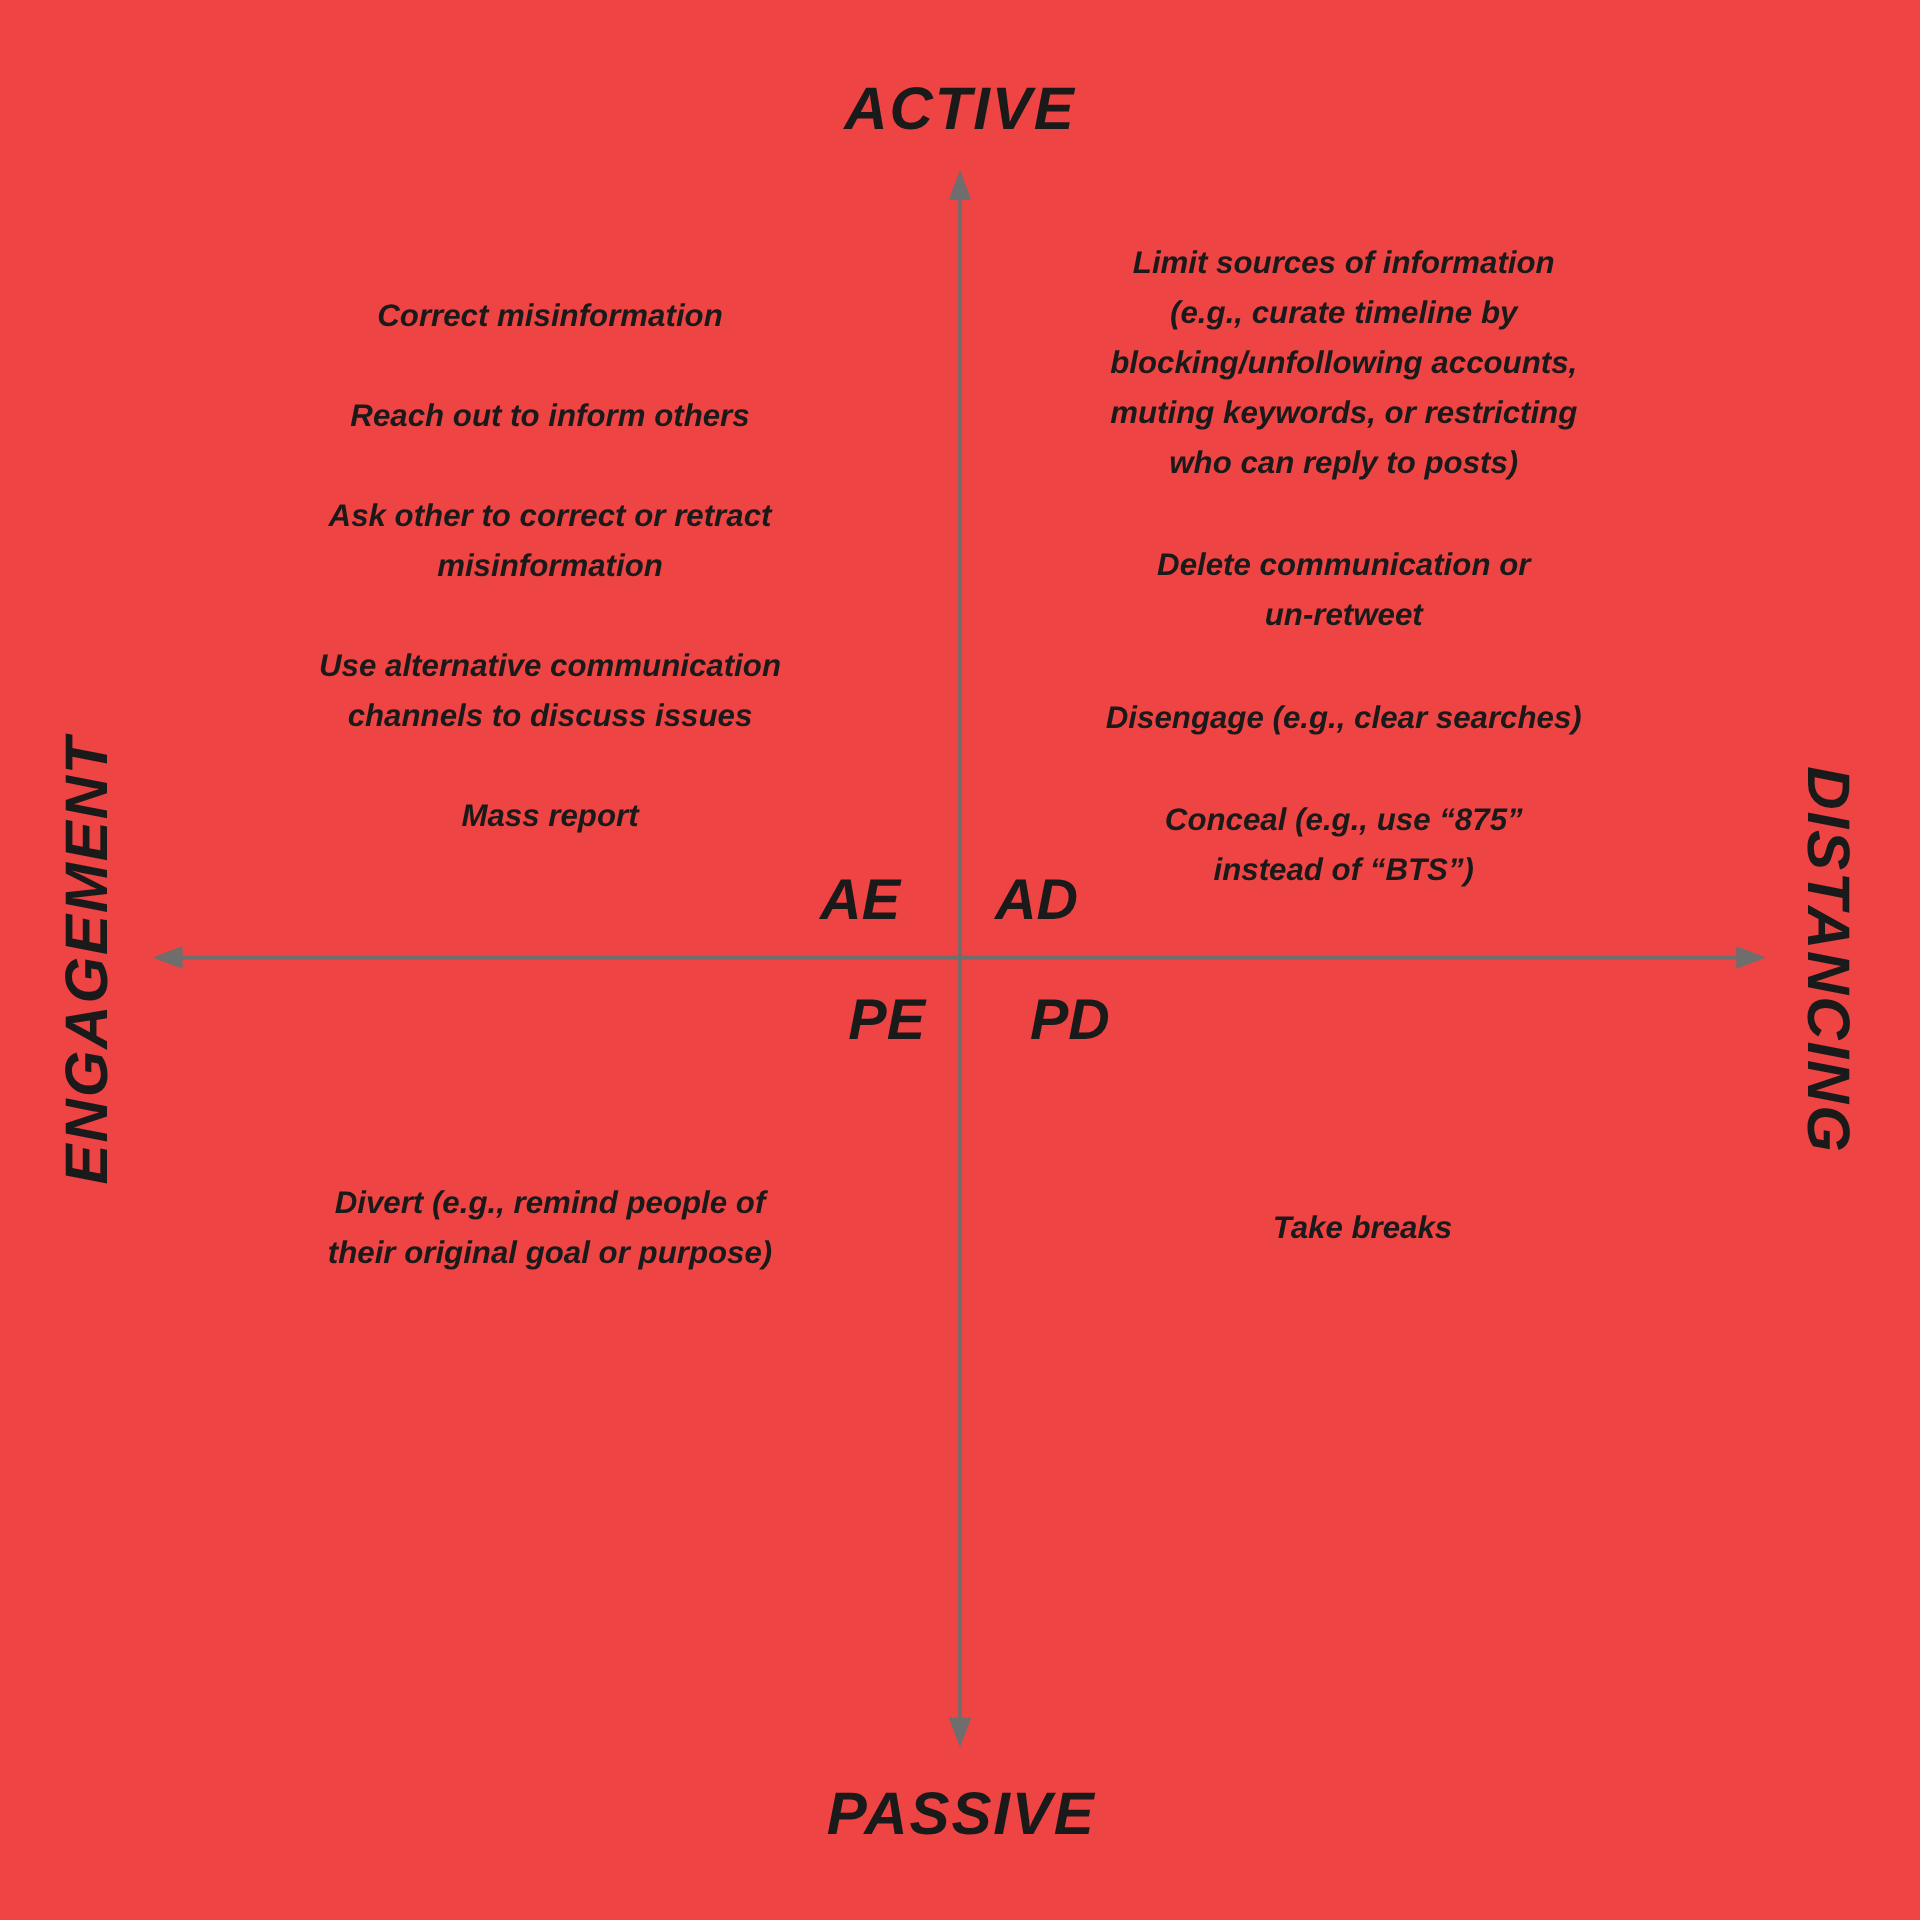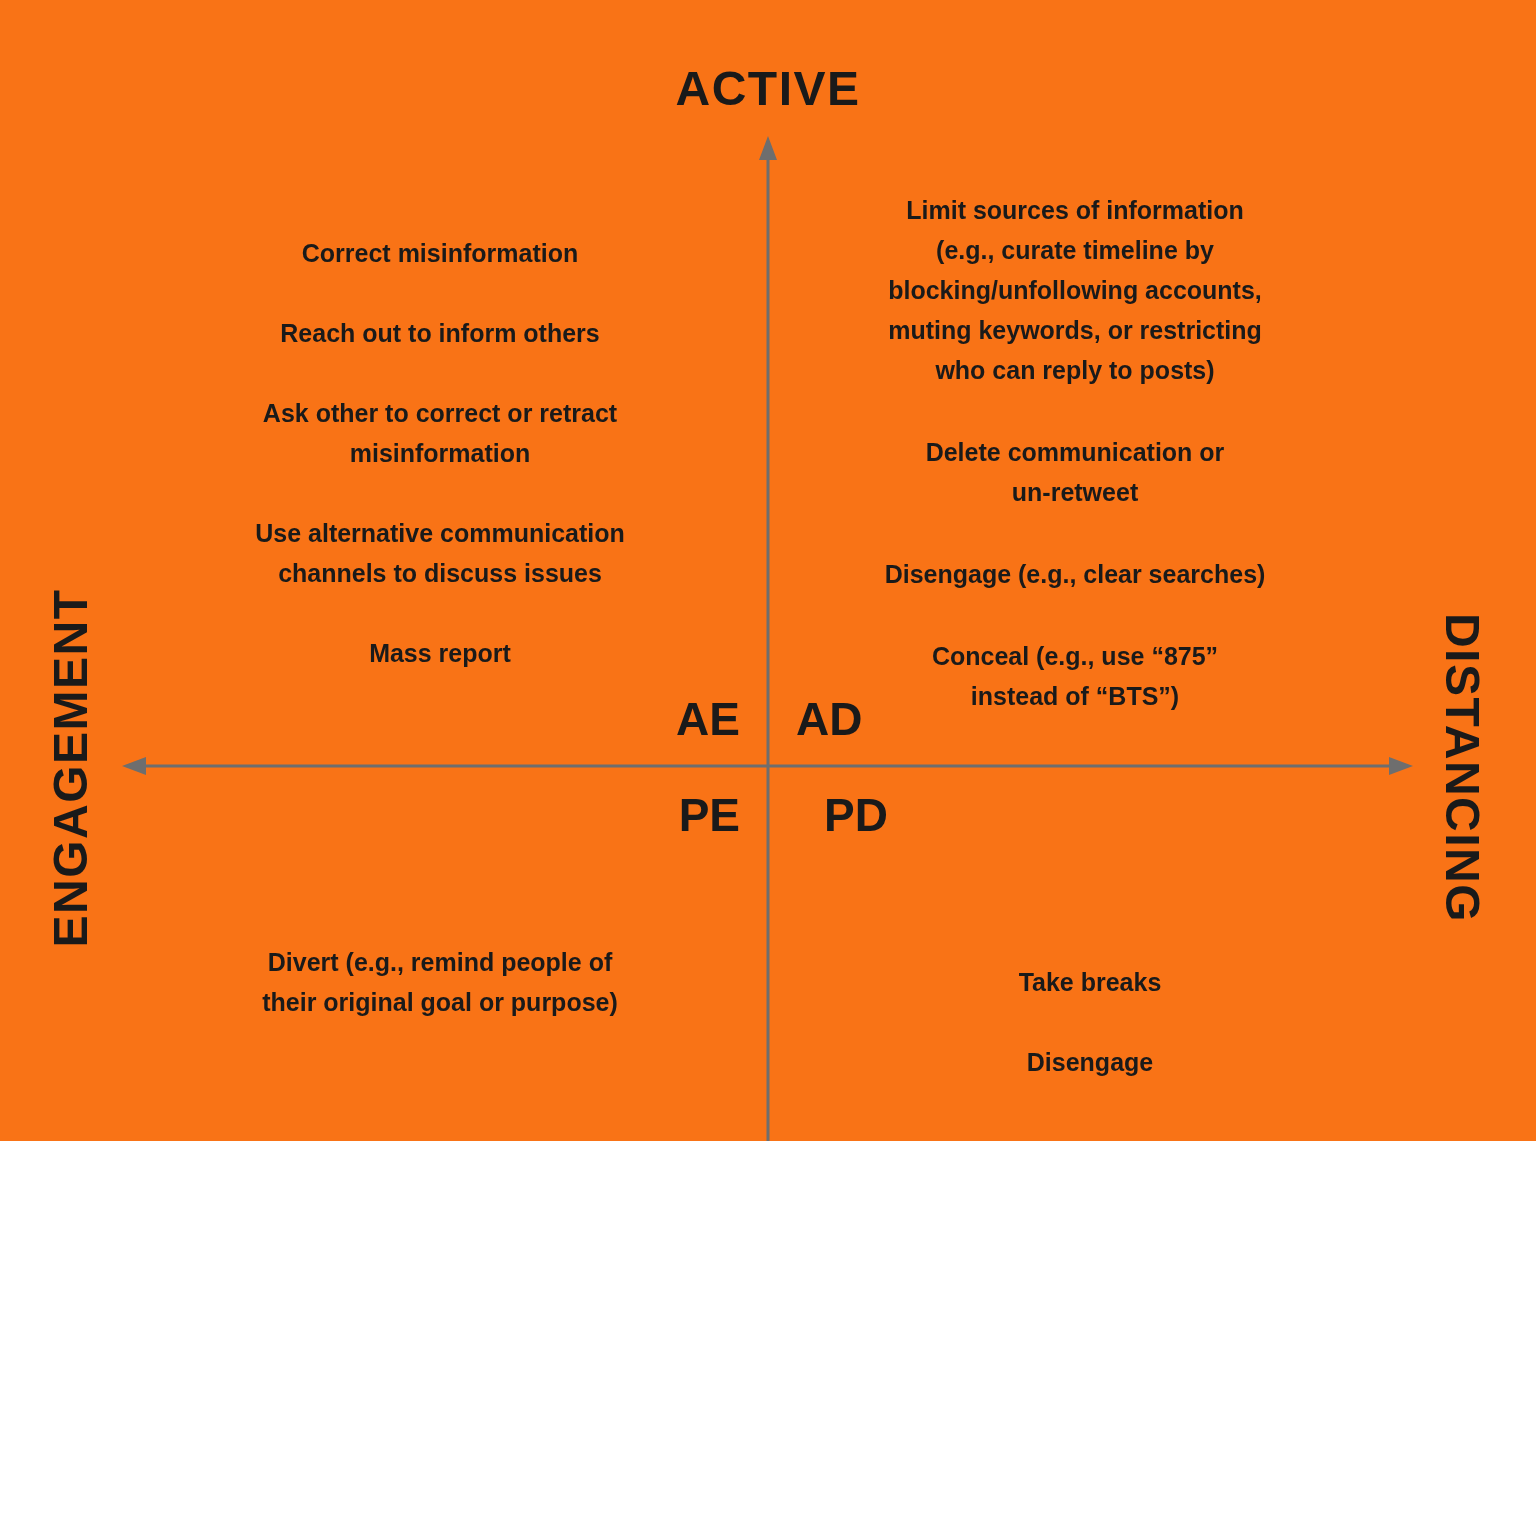--- a/index.html
+++ b/index.html
@@ -1,23 +1,24 @@
 <!DOCTYPE html>
 <html><head>
 <meta charset="utf-8">
 <style>
   html, body { margin: 0; padding: 0; background: #ffffff; }
   .canvas {
     position: relative;
     width: 1536px;
-    height: 1141px;
-    background: #f97316;
+    height: 1536px;
+    background: #ef4444;
     font-family: "Liberation Sans", sans-serif;
     color: #1a1a1a;
     overflow: hidden;
+    font-style: italic;
   }
   .axes-svg {
     position: absolute;
     left: 0; top: 0;
     width: 1536px; height: 1536px;
     pointer-events: none;
   }
   .axis-label {
     position: absolute;
     font-size: 48px;
@@ -63,21 +64,21 @@
     <polygon points="768,1398 759,1374 777,1374" fill="#6e6e6e"></polygon>
     <polygon points="122,766 146,757 146,775" fill="#6e6e6e"></polygon>
     <polygon points="1413,766 1389,757 1389,775" fill="#6e6e6e"></polygon>
   </svg>
 
   <div class="axis-label" style="left:768px; top:88px;">ACTIVE</div>
   <div class="axis-label" style="left:769px; top:1452px;">PASSIVE</div>
   <div class="axis-label rot-left" style="left:70px; top:768px;">ENGAGEMENT</div>
   <div class="axis-label rot-right" style="left:1462px; top:768px;">DISTANCING</div>
 
-  <div class="q-code align-right" style="right:796px; top:696px;">AE</div>
+  <div class="q-code align-right" style="right:816px; top:696px;">AE</div>
   <div class="q-code" style="left:796px; top:696px;">AD</div>
   <div class="q-code align-right" style="right:796px; top:792px;">PE</div>
   <div class="q-code" style="left:824px; top:792px;">PD</div>
 
   <div class="q-items" style="left:150px; top:233px; width:580px;">
     <p>Correct misinformation</p>
     <p>Reach out to inform others</p>
     <p>Ask other to correct or retract
 misinformation</p>
     <p>Use alternative communication
@@ -98,16 +99,15 @@
 instead of “BTS”)</p>
   </div>
 
   <div class="q-items" style="left:150px; top:942px; width:580px;">
     <p>Divert (e.g., remind people of
 their original goal or purpose)</p>
   </div>
 
   <div class="q-items" style="left:800px; top:962px; width:580px;">
     <p>Take breaks</p>
-    <p>Disengage</p>
   </div>
 
 </div>
 
 </body></html>

